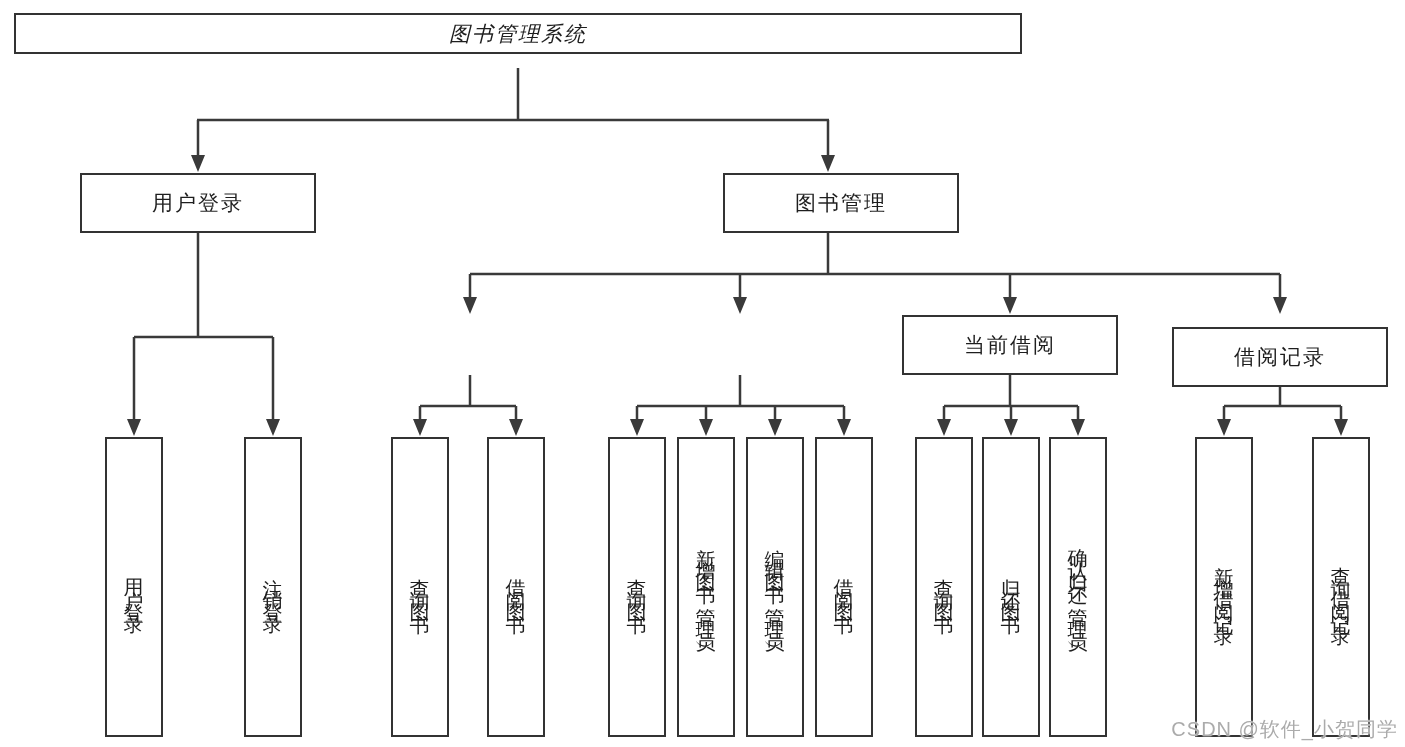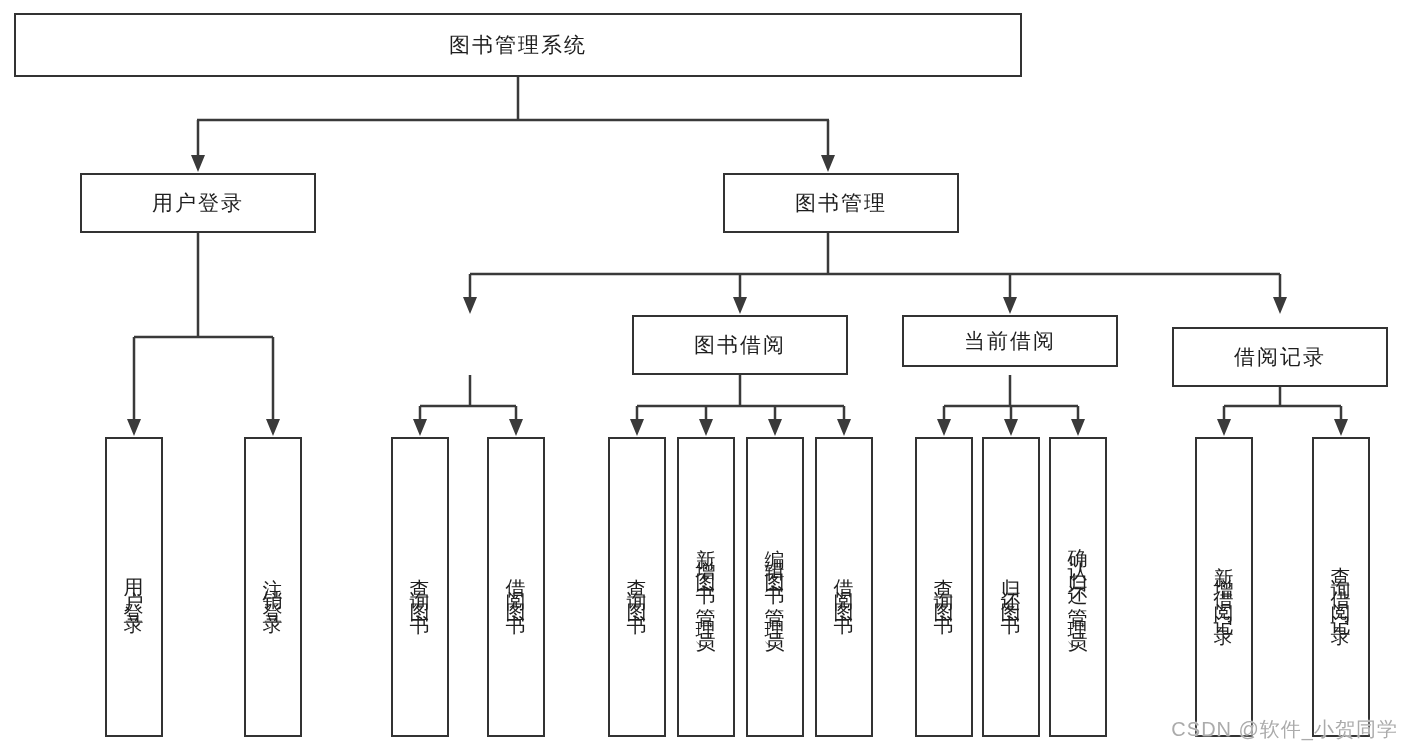--- a/index.html
+++ b/index.html
@@ -125,27 +125,26 @@
       M699 419 L713 419 L706 436 Z
       M768 419 L782 419 L775 436 Z
       M837 419 L851 419 L844 436 Z
       M937 419 L951 419 L944 436 Z
       M1004 419 L1018 419 L1011 436 Z
       M1071 419 L1085 419 L1078 436 Z
       M1217 419 L1231 419 L1224 436 Z
       M1334 419 L1348 419 L1341 436 Z"></path>
   </svg>
 
-  <div class="node hnode" style="left:14px; top:13px; width:1008px; height:64px;">图书管理系统</div>
+  <div class="node hnode" style="left:14px; top:13px; width:1008px; height:41px;font-style:italic;">图书管理系统</div>
 
   <div class="node hnode" style="left:80px; top:173px; width:236px; height:60px;">用户登录</div>
   <div class="node hnode" style="left:723px; top:173px; width:236px; height:60px;">图书管理</div>
 
-  <div class="node hnode" style="left:632px; top:315px; width:216px; height:60px;">图书借阅</div>
-  <div class="node hnode" style="left:902px; top:315px; width:216px; height:52px;">当前借阅</div>
+  <div class="node hnode" style="left:902px; top:315px; width:216px; height:60px;">当前借阅</div>
   <div class="node hnode" style="left:1172px; top:327px; width:216px; height:60px;">借阅记录</div>
 
   <div class="node vnode" style="left:105px; top:437px; width:58px; height:300px;">用户登录</div>
   <div class="node vnode" style="left:244px; top:437px; width:58px; height:300px;">注销登录</div>
 
   <div class="node vnode" style="left:391px; top:437px; width:58px; height:300px;">查询图书</div>
   <div class="node vnode" style="left:487px; top:437px; width:58px; height:300px;">借阅图书</div>
 
   <div class="node vnode" style="left:608px; top:437px; width:58px; height:300px;">查询图书</div>
   <div class="node vnode" style="left:677px; top:437px; width:58px; height:300px;">新增图书（管理员）</div>

